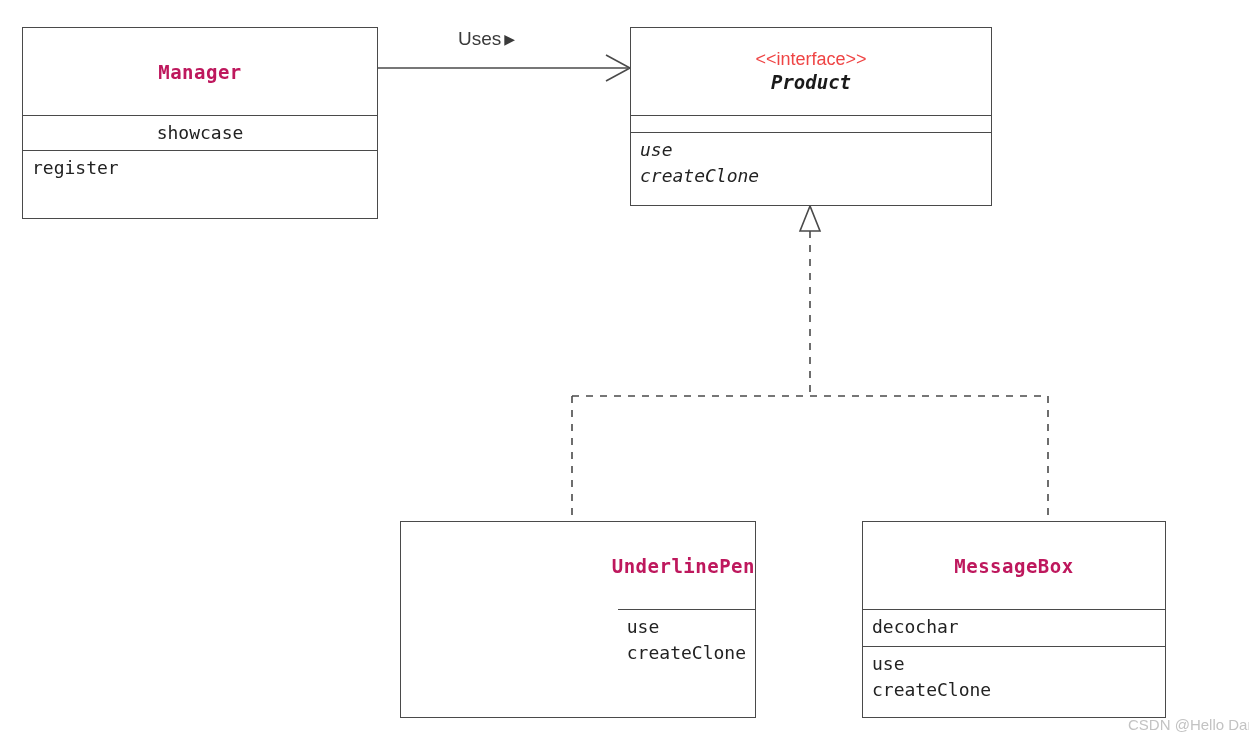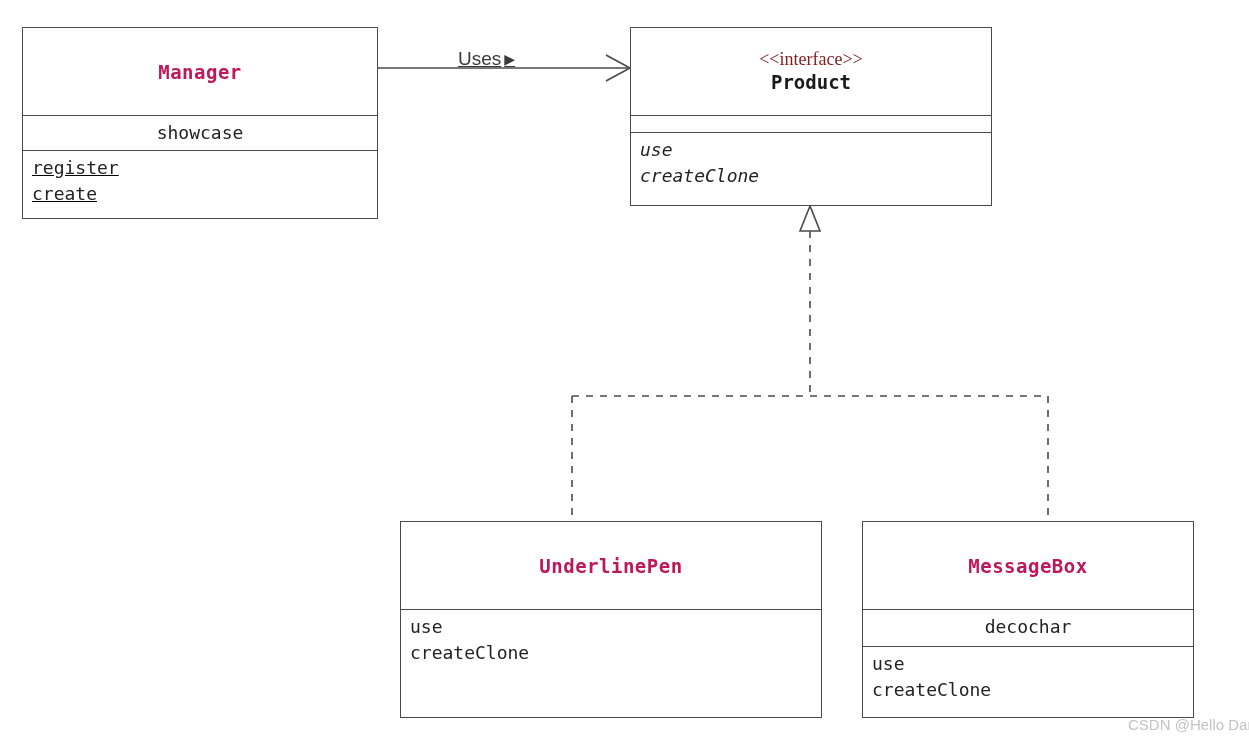--- a/index.html
+++ b/index.html
@@ -47,28 +47,29 @@
     text-align: center;
   }
   .class-name {
     font-family: "DejaVu Sans Mono", monospace;
     font-weight: bold;
     font-size: 19px;
     letter-spacing: 0.5px;
     color: #be185d;
   }
   .stereotype {
-    font-family: Liberation Serif, serif;
+    font-family: Liberation Sans, sans-serif;
     font-size: 18px;
-    color: #7f1d1d;
+    color: #ef4444;
     line-height: 1.25;
   }
   .iface-name {
     font-family: "DejaVu Sans Mono", monospace;
     font-weight: bold;
+    font-style: italic;
     font-size: 19px;
     color: #1a1a1a;
     line-height: 1.25;
   }
   .member-compartment {
     padding: 4px 9px 4px 9px;
     display: flex;
     flex-direction: column;
     justify-content: flex-start;
   }
@@ -125,60 +126,59 @@
     <line x1="1048" y1="396" x2="1048" y2="521" stroke="#4a4a4a" stroke-width="1.6" stroke-dasharray="7,7"></line>
   </svg>
 
   <div class="uml-box" style="left:22px; top:27px; width:356px; height:192px;">
     <div class="compartment name-compartment" style="height:87px;">
       <div class="class-name">Manager</div>
     </div>
     <div class="compartment member-compartment" style="height:35px;align-items:center;">
       <div class="member">showcase</div>
     </div>
-    <div class="compartment member-compartment" style="flex:1 1 auto;text-decoration:underline;">
+    <div class="compartment member-compartment" style="flex:1 1 auto;">
       <div class="member">register</div>
-      <div class="member">create</div>
     </div>
   </div>
 
   <div class="uml-box" style="left:630px; top:27px; width:362px; height:179px;">
     <div class="compartment name-compartment" style="height:87px;">
       <div class="stereotype">&lt;&lt;interface&gt;&gt;</div>
       <div class="iface-name">Product</div>
     </div>
     <div class="compartment empty-compartment"></div>
     <div class="compartment member-compartment" style="flex:1 1 auto;">
       <div class="member italic">use</div>
       <div class="member italic">createClone</div>
     </div>
   </div>
 
-  <div class="uml-box" style="left:400px; top:521px; width:422px; height:197px;">
+  <div class="uml-box" style="left:400px; top:521px; width:356px; height:197px;align-items:flex-end;">
     <div class="compartment name-compartment" style="height:87px;">
       <div class="class-name">UnderlinePen</div>
     </div>
     <div class="compartment member-compartment" style="flex:1 1 auto;">
       <div class="member">use</div>
       <div class="member">createClone</div>
     </div>
   </div>
 
-  <div class="uml-box" style="left:862px; top:521px; width:332px; height:197px;">
+  <div class="uml-box" style="left:862px; top:521px; width:304px; height:197px;">
     <div class="compartment name-compartment" style="height:87px;">
       <div class="class-name">MessageBox</div>
     </div>
-    <div class="compartment member-compartment" style="height:37px;text-align:center;">
+    <div class="compartment member-compartment" style="height:37px;">
       <div class="member">decochar</div>
     </div>
     <div class="compartment member-compartment" style="flex:1 1 auto;">
       <div class="member">use</div>
       <div class="member">createClone</div>
     </div>
   </div>
 
-  <div class="edge-label" style="left:458px; top:48px;text-decoration:underline;">
+  <div class="edge-label" style="left:458px; top:28px;">
     <span>Uses</span><span class="arrow-glyph">▶</span>
   </div>
 
   <div class="watermark" style="left:1128px; top:716px;">CSDN @Hello Dam</div>
 
 </div>
 
 </body></html>

